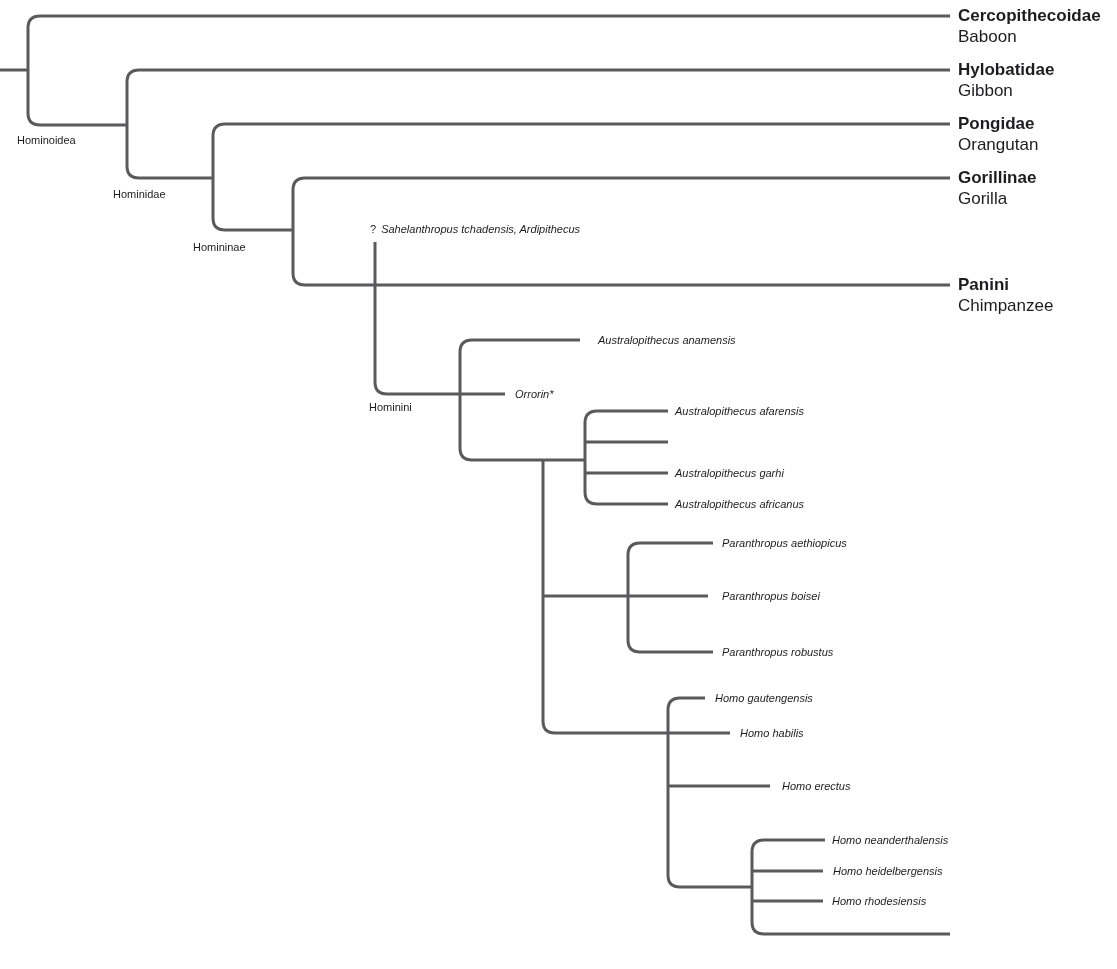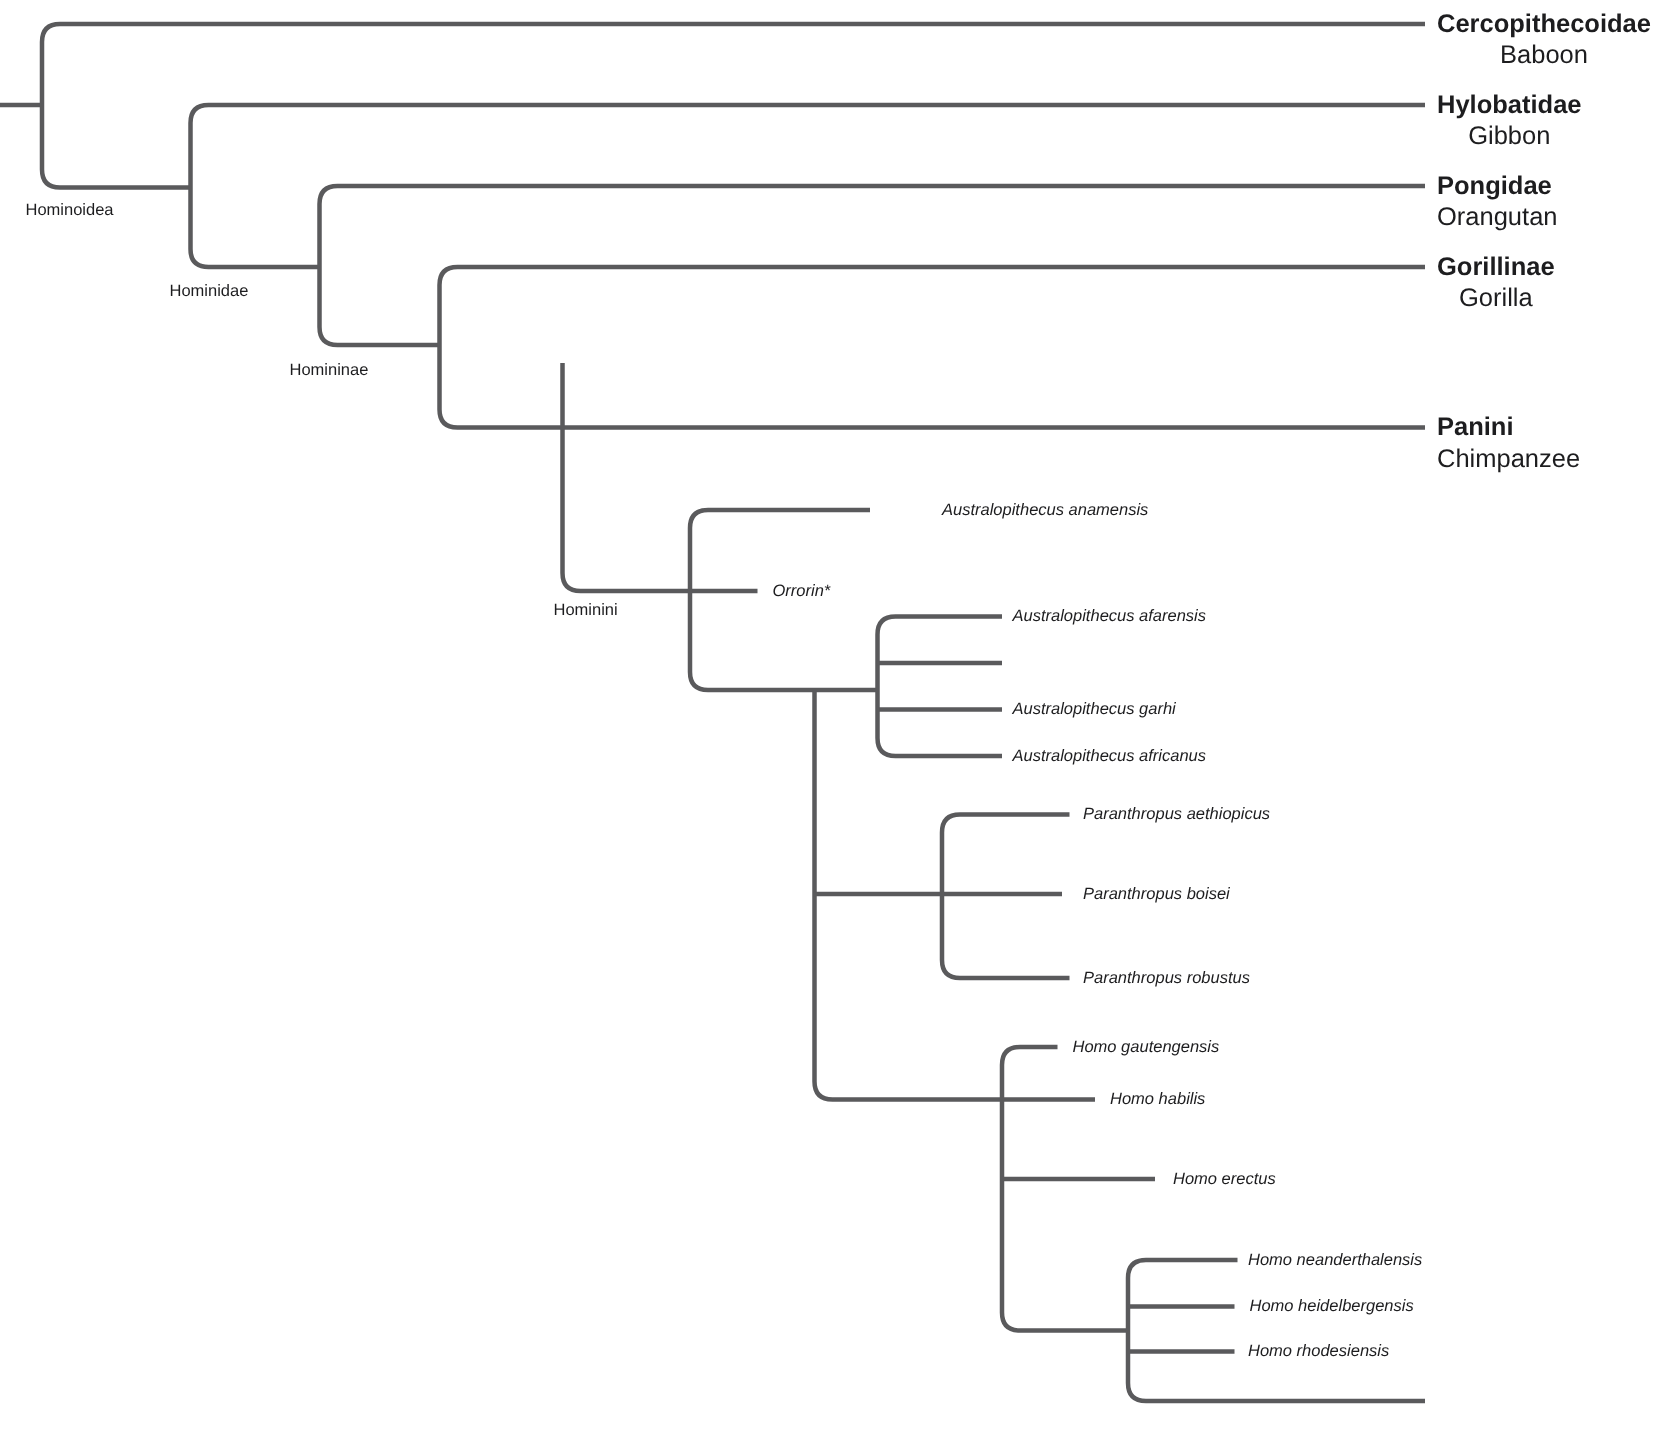--- a/index.html
+++ b/index.html
@@ -18,21 +18,21 @@
     line-height:20px;
     white-space:nowrap;
   }
   .tip{
     position:absolute;
     font-size:17px;
     line-height:21px;
     white-space:nowrap;
   }
   .tip .tname{display:block;font-weight:bold;}
-  .tip .tcommon{display:block;font-weight:normal;text-align:center;}
+  .tip .tcommon{display:block;font-weight:normal;}
   .ital{font-style:italic;}
   .tip .tname.ital{font-weight:normal;}
   .prefix{font-style:normal;margin-right:5px;}
 </style>
 </head>
 <body>
 
 <div class="stage">
 
   <svg width="1117" height="969" viewBox="0 0 1117 969">
@@ -77,22 +77,23 @@
   <div class="tip" style="left:958px;top:274px">
     <span class="tname">Panini</span>
     <span class="tcommon">Chimpanzee</span>
   </div>
 
   <div class="lbl" style="left:17px;top:130px">Hominoidea</div>
   <div class="lbl" style="left:113px;top:184px">Hominidae</div>
   <div class="lbl" style="left:193px;top:237px">Homininae</div>
   <div class="lbl" style="left:369px;top:397px">Hominini</div>
 
+  <div class="lbl" style="left:370px;top:219px"><span class="prefix">?</span><span class="ital">Sahelanthropus tchadensis, Ardipithecus</span></div>
   <div class="lbl ital" style="left:515px;top:384px">Orrorin*</div>
-  <div class="lbl ital" style="left:628px;top:330px">Australopithecus anamensis</div>
+  <div class="lbl ital" style="left:598px;top:330px">Australopithecus anamensis</div>
   <div class="lbl ital" style="left:675px;top:401px">Australopithecus afarensis</div>
   <div class="lbl ital" style="left:675px;top:463px">Australopithecus garhi</div>
   <div class="lbl ital" style="left:675px;top:494px">Australopithecus africanus</div>
   <div class="lbl ital" style="left:722px;top:533px">Paranthropus aethiopicus</div>
   <div class="lbl ital" style="left:722px;top:586px">Paranthropus boisei</div>
   <div class="lbl ital" style="left:722px;top:642px">Paranthropus robustus</div>
   <div class="lbl ital" style="left:715px;top:688px">Homo gautengensis</div>
   <div class="lbl ital" style="left:740px;top:723px">Homo habilis</div>
   <div class="lbl ital" style="left:782px;top:776px">Homo erectus</div>
   <div class="lbl ital" style="left:832px;top:830px">Homo neanderthalensis</div>

